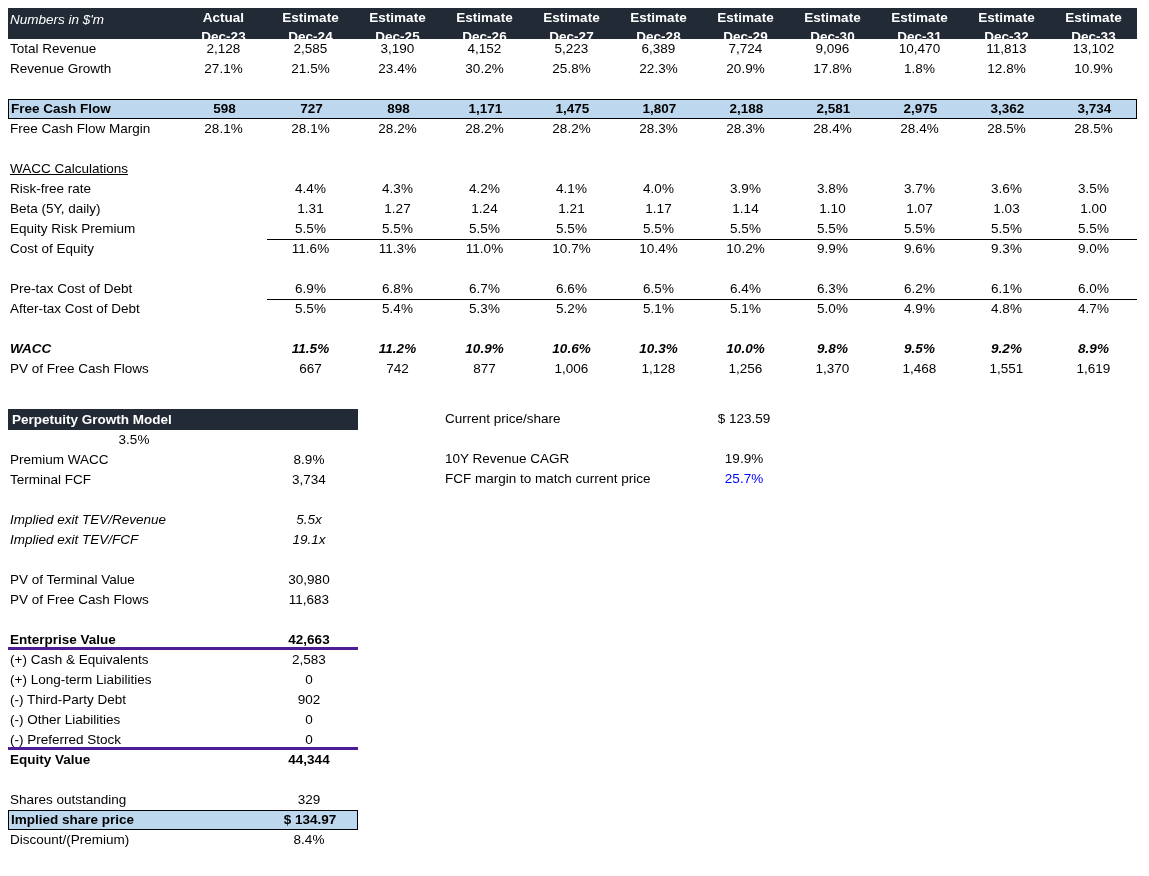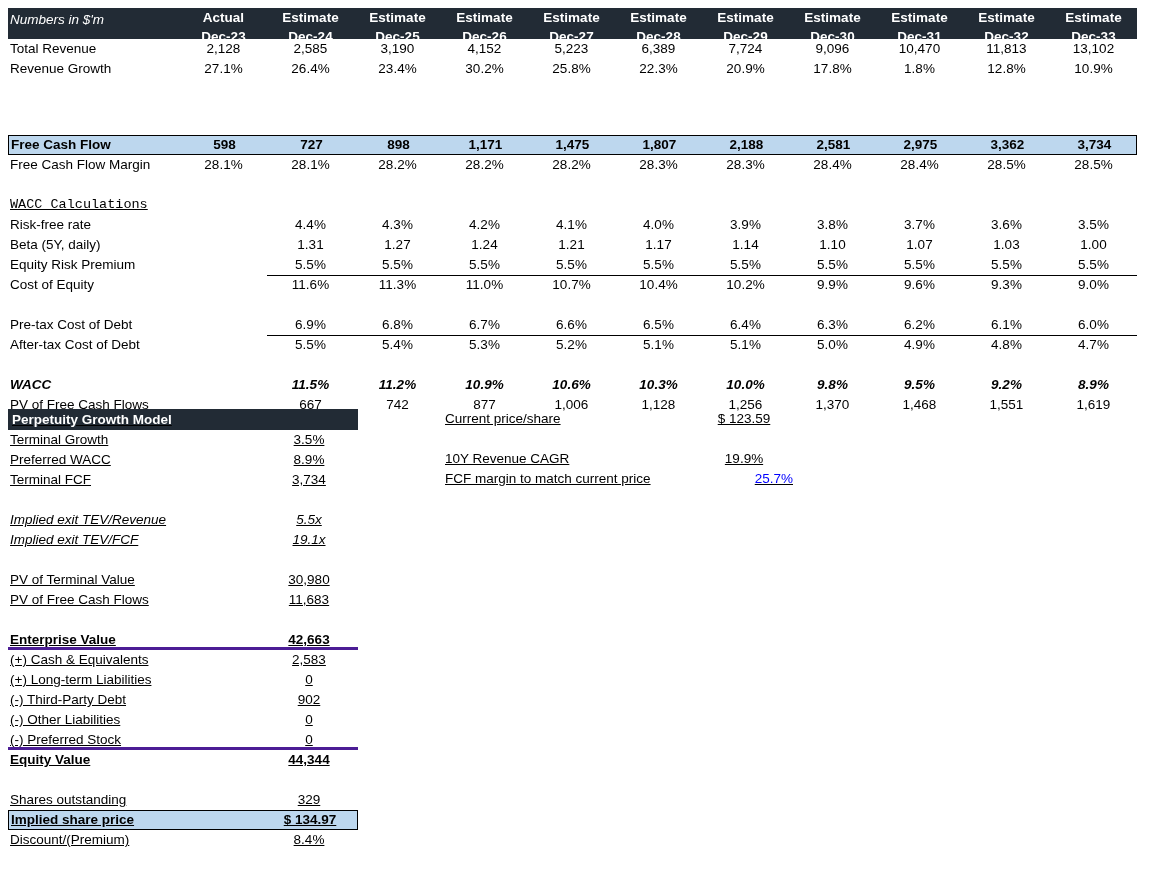--- a/index.html
+++ b/index.html
@@ -18,38 +18,38 @@
 
   
   .ftable{position:absolute;left:8px;top:8px;width:1129px;}
   .frow{display:grid;grid-template-columns:172px repeat(11,87px);height:20px;line-height:20px;}
   .frow.blank{height:20px;}
   .fcell{text-align:center;white-space:nowrap;overflow:visible;}
   .flabel{text-align:left;padding-left:2px;}
   .frow.hdr{height:31px;background:var(--header-bg);color:#fff;font-weight:bold;line-height:19px;}
   .hdr .units{font-style:italic;font-weight:normal;padding-top:2px;padding-left:2px;}
   .colh{display:flex;flex-direction:column;justify-content:space-between;text-align:center;}
-  .frow.hl{background:var(--highlight-bg);border:1px solid #000;font-weight:bold;line-height:18px;margin-top:36px;}
+  .frow.hl{background:var(--highlight-bg);border:1px solid #000;font-weight:bold;line-height:18px;}
   .frow.b{font-weight:bold;font-style:italic;}
-  .sec-label{text-decoration:underline;font-family:Liberation Mono, monospace;}
+  .sec-label{text-decoration:underline;}
   .rb{border-bottom:1px solid #000;}
 
   
-  .kv{position:absolute;width:350px;text-decoration:underline;}
+  .kv{position:absolute;width:350px;}
   .kv.pgm{left:8px;top:409px;}
   .kv.rdcf{left:443px;top:409px;}
   .kv-hdr{height:21px;line-height:21px;background:var(--header-bg);color:#fff;font-weight:bold;padding-left:4px;}
   .kvrow{display:grid;grid-template-columns:252px 98px;height:20px;line-height:20px;}
   .kvlabel{text-align:left;padding-left:2px;white-space:nowrap;}
   .kvval{text-align:center;white-space:nowrap;}
   .kvrow.italic{font-style:italic;}
   .kvrow.bold{font-weight:bold;}
   .kvrow.rule{border-bottom:3px solid #4c1d95;}
   .kvrow.boxed{background:var(--highlight-bg);border:1px solid #000;line-height:18px;}
-  .kvval.blue{color:var(--accent-blue);text-align:right;}
+  .kvval.blue{color:var(--accent-blue);}
 </style>
 </head>
 <body>
 
 <div class="sheet">
 
   <div class="ftable">
     <div class="frow hdr">
       <div class="fcell flabel units">Numbers in $'m</div>
 
@@ -109,21 +109,21 @@
           <div class="fcell">6,389</div>
           <div class="fcell">7,724</div>
           <div class="fcell">9,096</div>
           <div class="fcell">10,470</div>
           <div class="fcell">11,813</div>
           <div class="fcell">13,102</div>
         </div>
         <div class="frow">
           <div class="fcell flabel">Revenue Growth</div>
           <div class="fcell">27.1%</div>
-          <div class="fcell">26.4%</div>
+          <div class="fcell">21.5%</div>
           <div class="fcell">23.4%</div>
           <div class="fcell">30.2%</div>
           <div class="fcell">25.8%</div>
           <div class="fcell">22.3%</div>
           <div class="fcell">20.9%</div>
           <div class="fcell">17.8%</div>
           <div class="fcell">1.8%</div>
           <div class="fcell">12.8%</div>
           <div class="fcell">10.9%</div>
         </div>
@@ -337,25 +337,24 @@
           <div class="fcell">1,551</div>
           <div class="fcell">1,619</div>
         </div>
       </div>
   </div>
 
   <div class="kv pgm">
     <div class="kv-hdr">Perpetuity Growth Model</div>
     <div>
         <div class="kvrow">
-          <div class="kvlabel">Terminal Growth</div>
           <div class="kvval">3.5%</div>
         </div>
         <div class="kvrow">
-          <div class="kvlabel">Preferred WACC</div>
+          <div class="kvlabel">Premium WACC</div>
           <div class="kvval">8.9%</div>
         </div>
         <div class="kvrow">
           <div class="kvlabel">Terminal FCF</div>
           <div class="kvval">3,734</div>
         </div>
         <div class="kvrow">
           <div class="kvlabel"></div>
           <div class="kvval"></div>
         </div>

